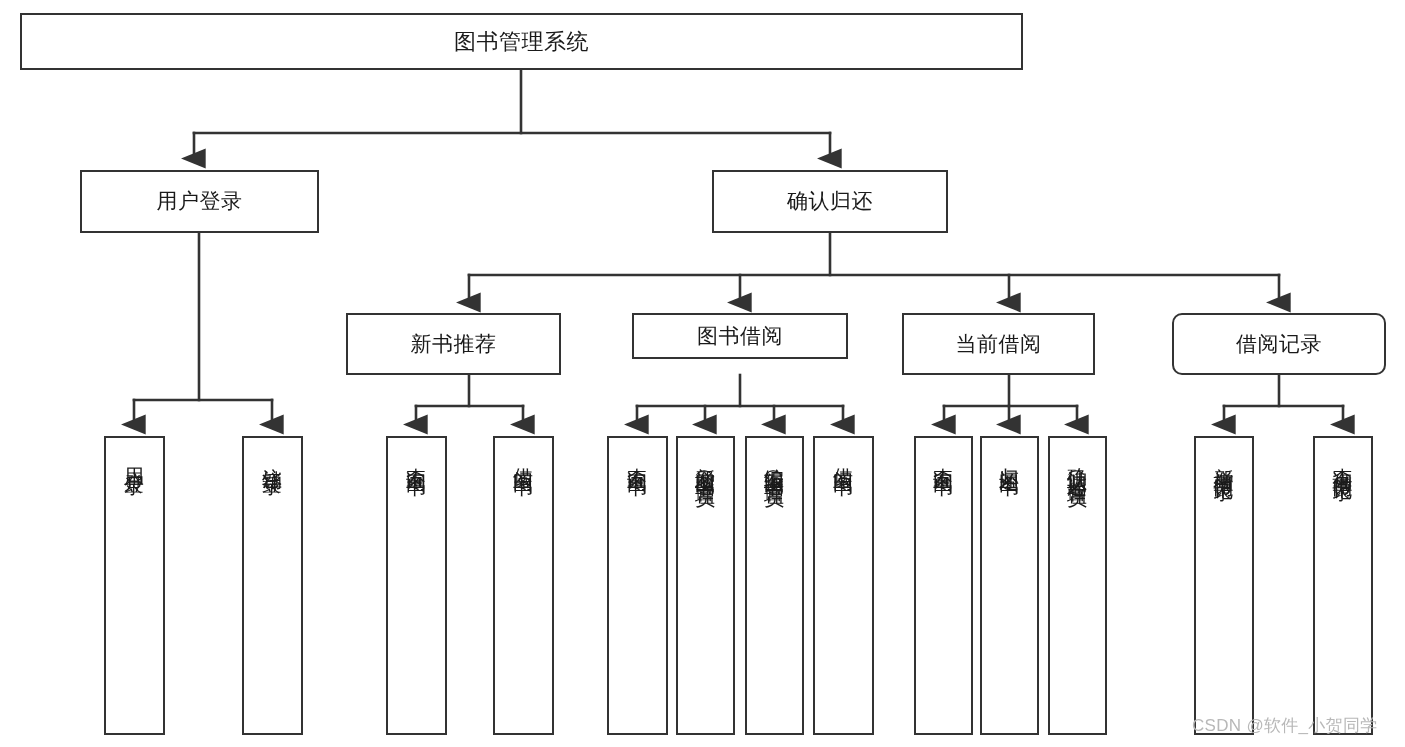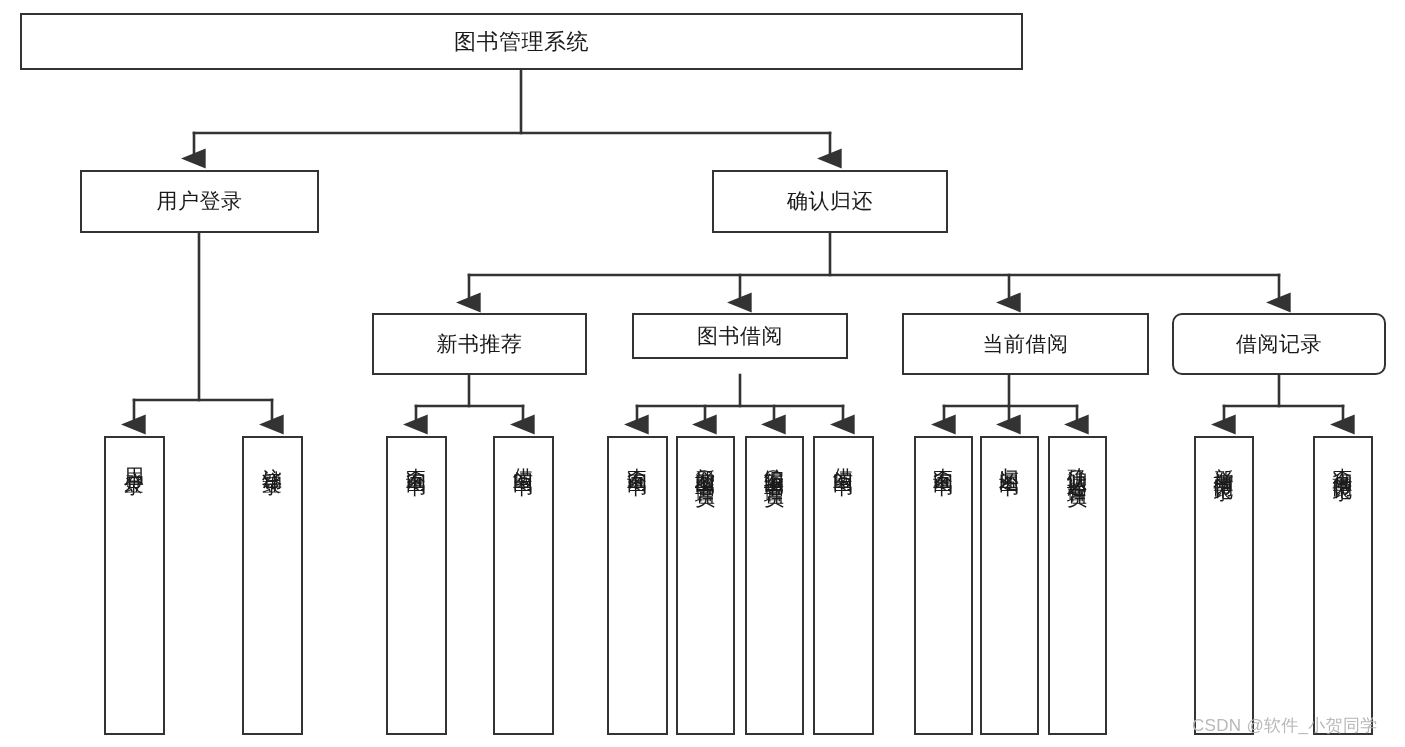--- a/index.html
+++ b/index.html
@@ -134,27 +134,27 @@
     <span class="node-label">图书管理系统</span>
   </div>
 
   <div class="node h-node" style="left:80px; top:170px; width:239px; height:63px;">
     <span class="node-label">用户登录</span>
   </div>
   <div class="node h-node" style="left:712px; top:170px; width:236px; height:63px;">
     <span class="node-label">确认归还</span>
   </div>
 
-  <div class="node h-node" style="left:372px; top:313px; width:215px; height:62px;">
+  <div class="node h-node" style="left:346px; top:313px; width:215px; height:62px;">
     <span class="node-label">新书推荐</span>
   </div>
   <div class="node h-node" style="left:632px; top:313px; width:216px; height:46px;">
     <span class="node-label">图书借阅</span>
   </div>
-  <div class="node h-node" style="left:902px; top:313px; width:247px; height:62px;">
+  <div class="node h-node" style="left:902px; top:313px; width:193px; height:62px;">
     <span class="node-label">当前借阅</span>
   </div>
   <div class="node h-node" style="left:1172px; top:313px; width:214px; height:62px;border-radius:10px;">
     <span class="node-label">借阅记录</span>
   </div>
 
   <div class="node v-node" style="left:104px; top:436px; width:61px; height:299px;">
     <span class="node-label">用户登录</span>
   </div>
   <div class="node v-node" style="left:242px; top:436px; width:61px; height:299px;">

